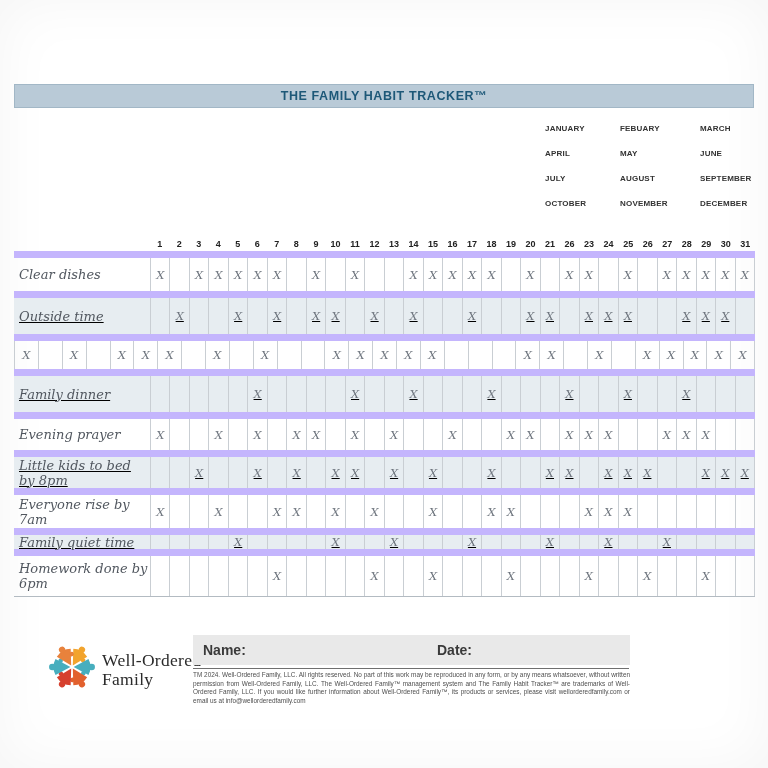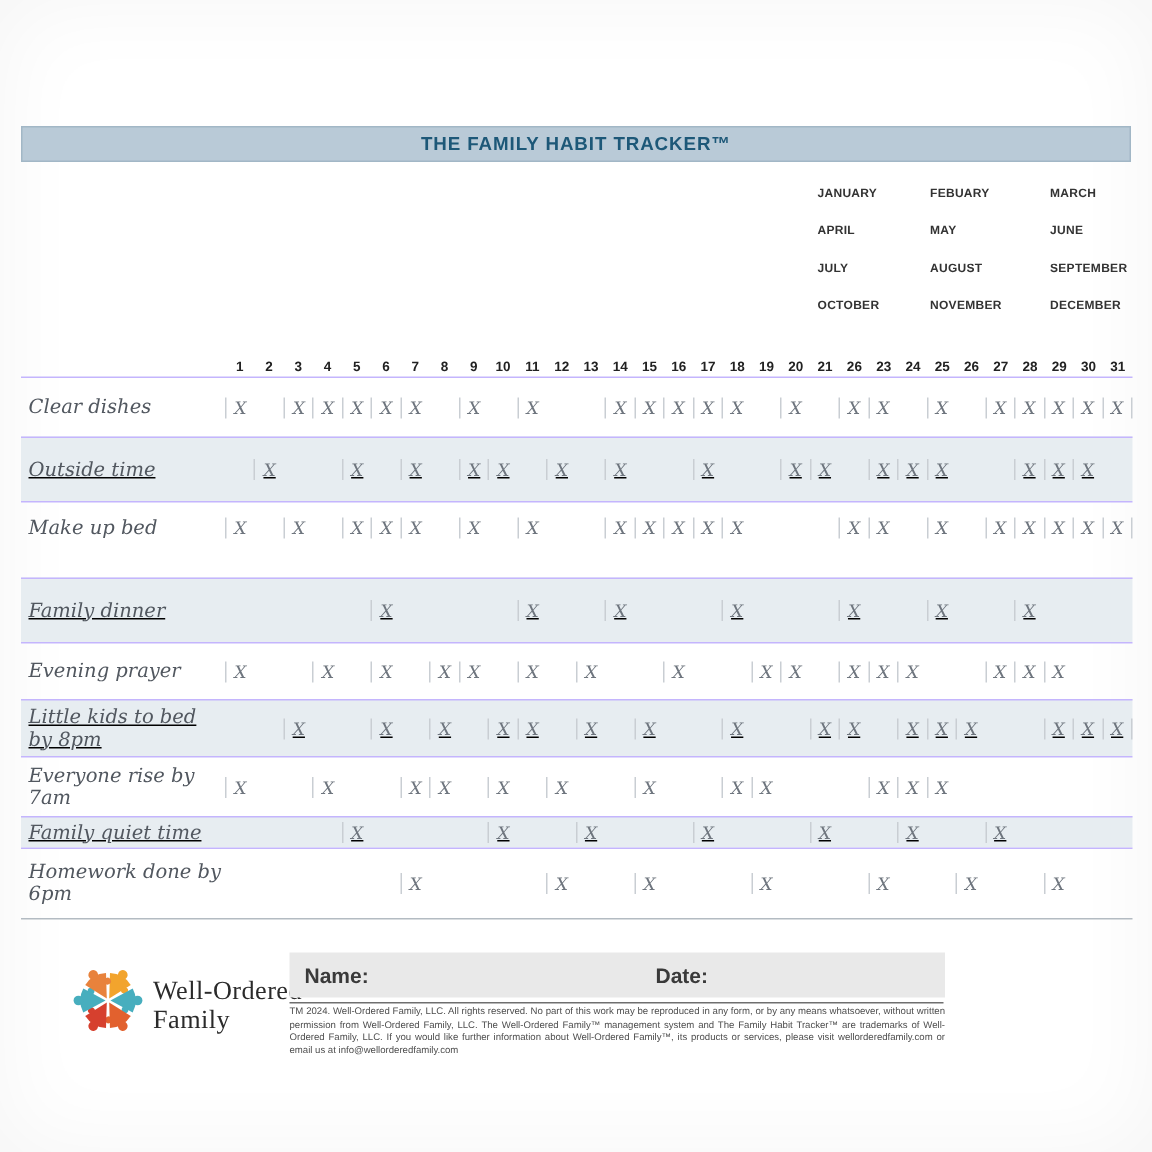--- a/index.html
+++ b/index.html
@@ -26,21 +26,21 @@
     display:grid; grid-template-columns:75px 80px 58px; grid-auto-rows:25px;
   }
   .month {
     font-size:8px; font-weight:bold; color:#333; letter-spacing:.2px; white-space:nowrap;
   }
   
   .table { position:absolute; left:14px; top:234px; width:741px; }
   .thead { display:flex; height:17px; align-items:flex-end; padding-bottom:2px; box-sizing:border-box; }
   .lblcol { width:136px; flex:none; box-sizing:border-box; }
   .dnum { flex:1; text-align:center; font-size:9px; font-weight:bold; color:#222; }
-  .row { display:flex; border-top:1px solid #c4b5fd; box-sizing:border-box;align-items:center; }
+  .row { display:flex; border-top:7px solid #c4b5fd; box-sizing:border-box; }
   .row:last-child { border-bottom:1px solid #b3bbc2; }
   .row.shaded { background:var(--row-shaded,#e7edf1);text-decoration:underline; }
   .rlabel {
     width:136px; flex:none; display:flex; align-items:center; padding-left:5px; box-sizing:border-box;
     font-family:"DejaVu Serif", serif; font-style:italic; font-size:13px; color:#51575f;
   }
   .cell { flex:1; border-left:1px solid var(--grid-line,#c9ced3); display:flex; align-items:center; justify-content:center; }
   .cell:last-child { border-right:1px solid var(--grid-line,#c9ced3); }
   .mark { font-family:"DejaVu Serif", serif; font-style:italic; font-size:11.5px; color:var(--mark,#6e757e); }
   
@@ -260,94 +260,93 @@
           </div>
           <div class="cell">
             <span class="mark">X</span>
           </div>
           <div class="cell">
             <span class="mark">X</span>
           </div>
           <div class="cell"></div>
         </div>
         <div class="row" style="height: 35px;">
-          <div class="rlabel">Make up bed</div>
-          <div class="cell">
-            <span class="mark">X</span>
-          </div>
-          <div class="cell"></div>
-          <div class="cell">
-            <span class="mark">X</span>
-          </div>
-          <div class="cell"></div>
-          <div class="cell">
-            <span class="mark">X</span>
-          </div>
-          <div class="cell">
-            <span class="mark">X</span>
-          </div>
-          <div class="cell">
-            <span class="mark">X</span>
-          </div>
-          <div class="cell"></div>
-          <div class="cell">
-            <span class="mark">X</span>
-          </div>
-          <div class="cell"></div>
-          <div class="cell">
-            <span class="mark">X</span>
-          </div>
-          <div class="cell"></div>
-          <div class="cell"></div>
-          <div class="cell">
-            <span class="mark">X</span>
-          </div>
-          <div class="cell">
-            <span class="mark">X</span>
-          </div>
-          <div class="cell">
-            <span class="mark">X</span>
-          </div>
-          <div class="cell">
-            <span class="mark">X</span>
-          </div>
-          <div class="cell">
-            <span class="mark">X</span>
-          </div>
-          <div class="cell"></div>
-          <div class="cell"></div>
-          <div class="cell"></div>
-          <div class="cell">
-            <span class="mark">X</span>
-          </div>
-          <div class="cell">
-            <span class="mark">X</span>
-          </div>
-          <div class="cell"></div>
-          <div class="cell">
-            <span class="mark">X</span>
-          </div>
-          <div class="cell"></div>
-          <div class="cell">
-            <span class="mark">X</span>
-          </div>
-          <div class="cell">
-            <span class="mark">X</span>
-          </div>
-          <div class="cell">
-            <span class="mark">X</span>
-          </div>
-          <div class="cell">
-            <span class="mark">X</span>
-          </div>
-          <div class="cell">
-            <span class="mark">X</span>
-          </div>
-        </div>
-        <div class="row shaded" style="height: 43px; margin-top: 16px;">
+          <div class="cell">
+            <span class="mark">X</span>
+          </div>
+          <div class="cell"></div>
+          <div class="cell">
+            <span class="mark">X</span>
+          </div>
+          <div class="cell"></div>
+          <div class="cell">
+            <span class="mark">X</span>
+          </div>
+          <div class="cell">
+            <span class="mark">X</span>
+          </div>
+          <div class="cell">
+            <span class="mark">X</span>
+          </div>
+          <div class="cell"></div>
+          <div class="cell">
+            <span class="mark">X</span>
+          </div>
+          <div class="cell"></div>
+          <div class="cell">
+            <span class="mark">X</span>
+          </div>
+          <div class="cell"></div>
+          <div class="cell"></div>
+          <div class="cell">
+            <span class="mark">X</span>
+          </div>
+          <div class="cell">
+            <span class="mark">X</span>
+          </div>
+          <div class="cell">
+            <span class="mark">X</span>
+          </div>
+          <div class="cell">
+            <span class="mark">X</span>
+          </div>
+          <div class="cell">
+            <span class="mark">X</span>
+          </div>
+          <div class="cell"></div>
+          <div class="cell"></div>
+          <div class="cell"></div>
+          <div class="cell">
+            <span class="mark">X</span>
+          </div>
+          <div class="cell">
+            <span class="mark">X</span>
+          </div>
+          <div class="cell"></div>
+          <div class="cell">
+            <span class="mark">X</span>
+          </div>
+          <div class="cell"></div>
+          <div class="cell">
+            <span class="mark">X</span>
+          </div>
+          <div class="cell">
+            <span class="mark">X</span>
+          </div>
+          <div class="cell">
+            <span class="mark">X</span>
+          </div>
+          <div class="cell">
+            <span class="mark">X</span>
+          </div>
+          <div class="cell">
+            <span class="mark">X</span>
+          </div>
+        </div>
+        <div class="row shaded" style="height: 43px;">
           <div class="rlabel">Family dinner</div>
           <div class="cell"></div>
           <div class="cell"></div>
           <div class="cell"></div>
           <div class="cell"></div>
           <div class="cell"></div>
           <div class="cell">
             <span class="mark">X</span>
           </div>
           <div class="cell"></div>

